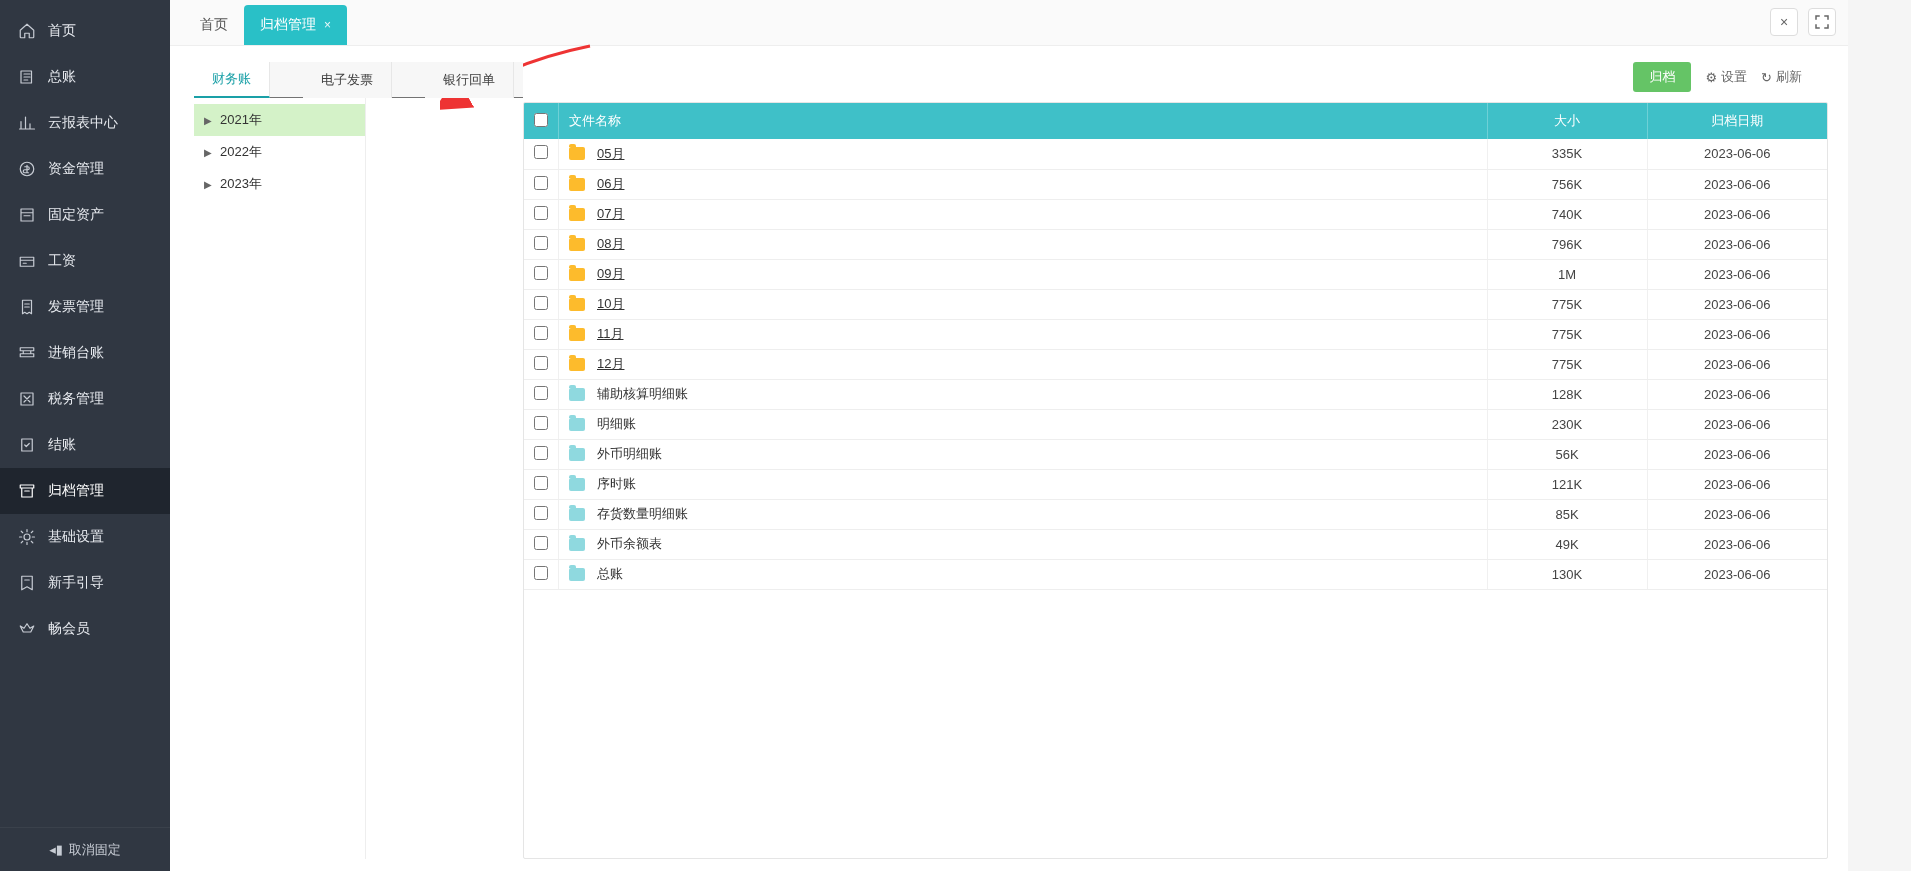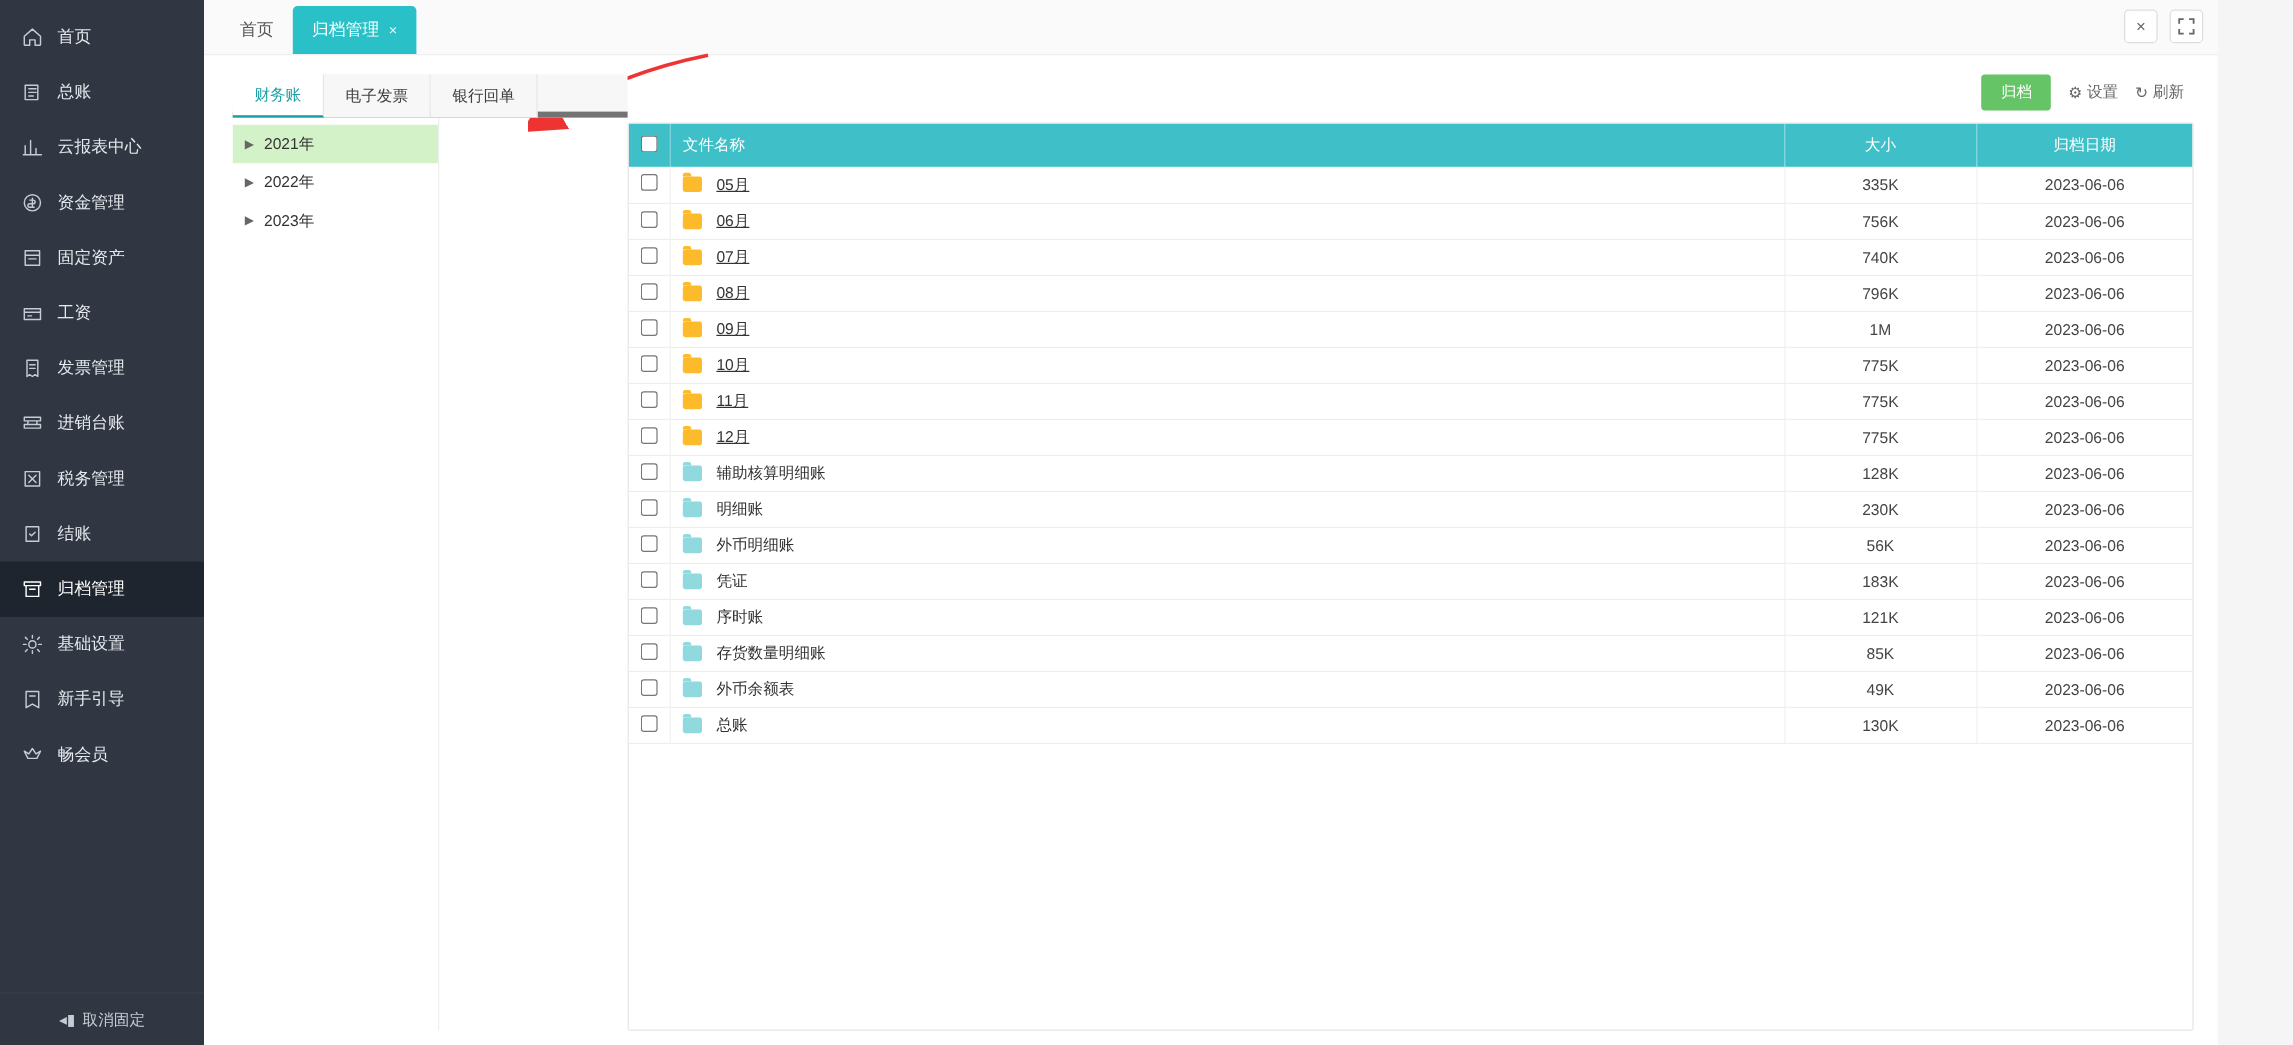--- a/index.html
+++ b/index.html
@@ -75,24 +75,25 @@
   }
 
   
   .content {
     flex:1; padding: 16px 20px 12px 0px;
     display:flex; gap:0; overflow:hidden;
   }
 
   .left-col { width: 353px; display:flex; flex-direction:column; padding-left:24px;}
   .inner-tabs {
-    display:flex; border-bottom:5px solid #737373;
+    display:flex; border-bottom:1px solid #737373;
     background:#f7f7f7;
     height:36px;
     position:relative;
+    gap:33px;
   }
   .inner-tab {
     padding: 0 18px; height:36px; display:flex; align-items:center;
     font-size:13px; color:#404040; cursor:pointer;
     border-right:1px solid #e7e7e7;
     background:#f7f7f7;
   }
   .inner-tab.active { background:#fff; color:#1aa0a7; border-bottom:2px solid #1aa0a7; }
 
   .tree {
@@ -109,21 +110,21 @@
     position:relative;
   }
   .tree-node .caret {
     position:absolute; left:10px; font-size:10px; color:#666;
   }
   .tree-node.selected { background:#d4f2c8; }
 
   
   .toolbar-row {
     position:absolute;
-    right: 28px;
+    right: 46px;
     top: 62px;
     display:flex; gap:14px; align-items:center;
   }
   .btn-primary {
     background:#65c466; color:#fff; border:none;
     height:30px; padding:0 16px; border-radius:3px;
     font-size:13px; cursor:pointer;
   }
   .btn-link {
     color:#666; font-size:13px; display:flex; align-items:center; gap:4px;
@@ -500,31 +501,20 @@
                     </span>
                   </td>
                   <td class="col-size">56K</td>
                   <td class="col-date">2023-06-06</td>
                 </tr>
                 <tr>
                   <td class="col-check"><input type="checkbox" style=""></td>
                   <td class="col-name">
                     <span class="fname">
                       <span class="folder-blue"></span>
-                      <span class="plain">凭证</span>
-                    </span>
-                  </td>
-                  <td class="col-size">183K</td>
-                  <td class="col-date">2023-06-06</td>
-                </tr>
-                <tr>
-                  <td class="col-check"><input type="checkbox" style=""></td>
-                  <td class="col-name">
-                    <span class="fname">
-                      <span class="folder-blue"></span>
                       <span class="plain">序时账</span>
                     </span>
                   </td>
                   <td class="col-size">121K</td>
                   <td class="col-date">2023-06-06</td>
                 </tr>
                 <tr>
                   <td class="col-check"><input type="checkbox" style=""></td>
                   <td class="col-name">
                     <span class="fname">

